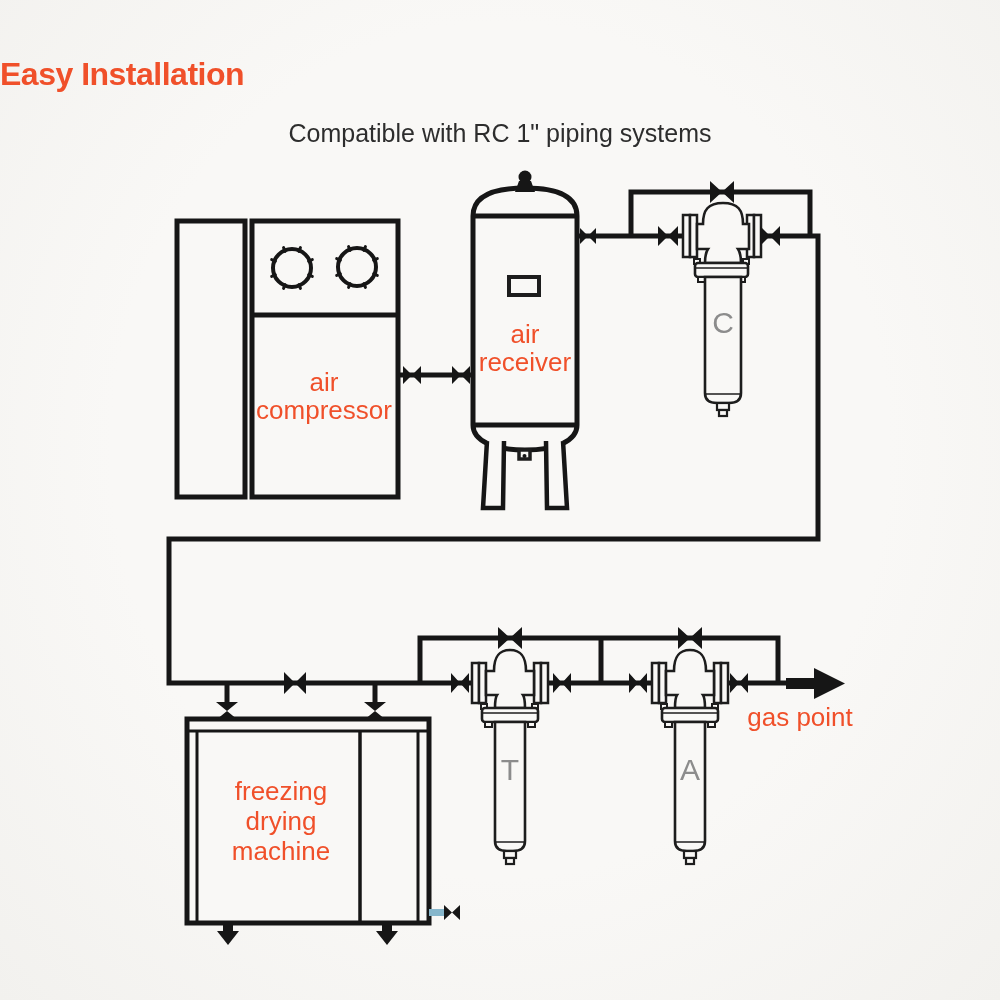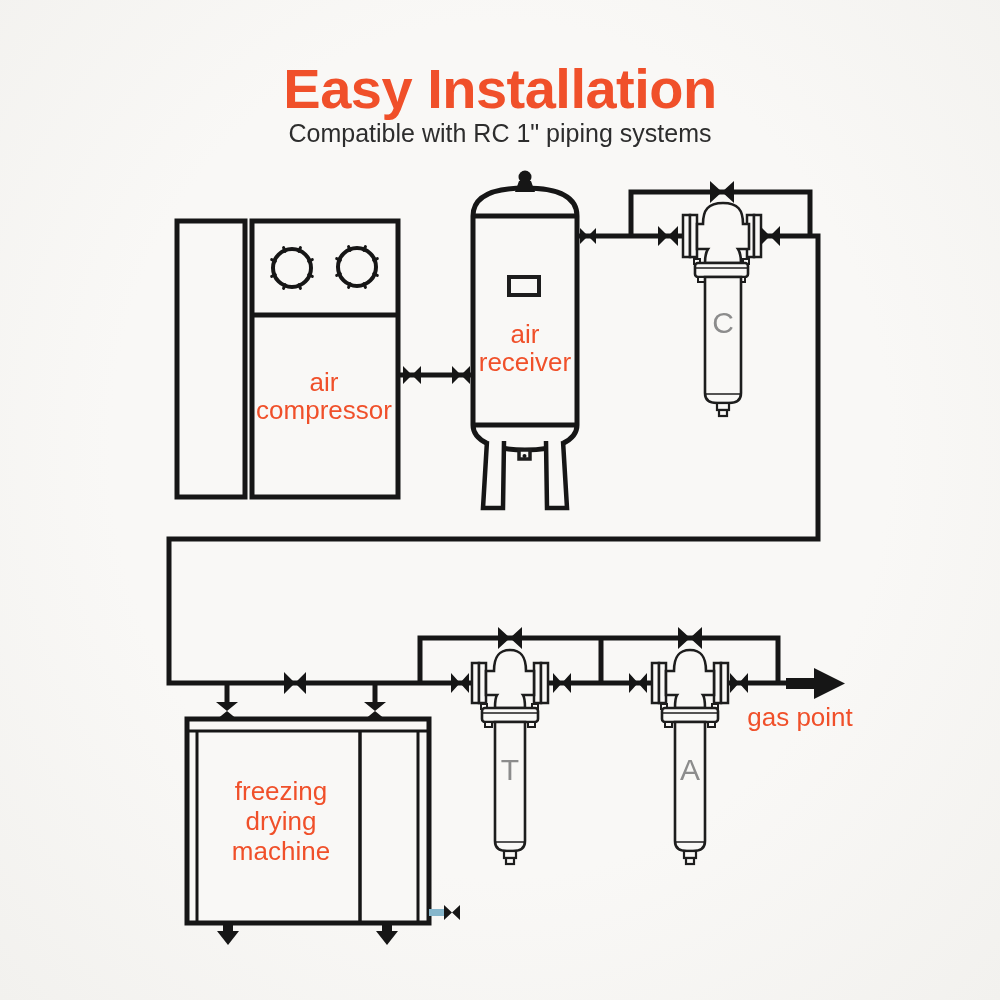--- a/index.html
+++ b/index.html
@@ -8,22 +8,21 @@
     background:#f6f5f2;
     font-family:"Liberation Sans","DejaVu Sans",sans-serif;
     overflow:hidden;
   }
   .page{
     position:relative;width:1000px;height:1000px;
     background:radial-gradient(ellipse at 50% 45%, #f9f8f6 55%, #f2f1ee 100%);
   }
   .title{
     position:absolute;top:56px;left:0;width:1000px;
-    text-align:center;
-    font-size:56px;font-weight:700;letter-spacing:-0.5px;
+    font-size:32px;font-weight:700;letter-spacing:-0.5px;
     color:#f0502a;margin:0;
   }
   .subtitle{
     position:absolute;top:119px;left:0;width:1000px;
     text-align:center;
     font-size:25px;font-weight:400;
     color:#2d2d2d;margin:0;
   }
   svg.diagram{position:absolute;left:0;top:0;width:1000px;height:1000px;}
   .outline{fill:#f9f8f6;stroke:#161616;}

